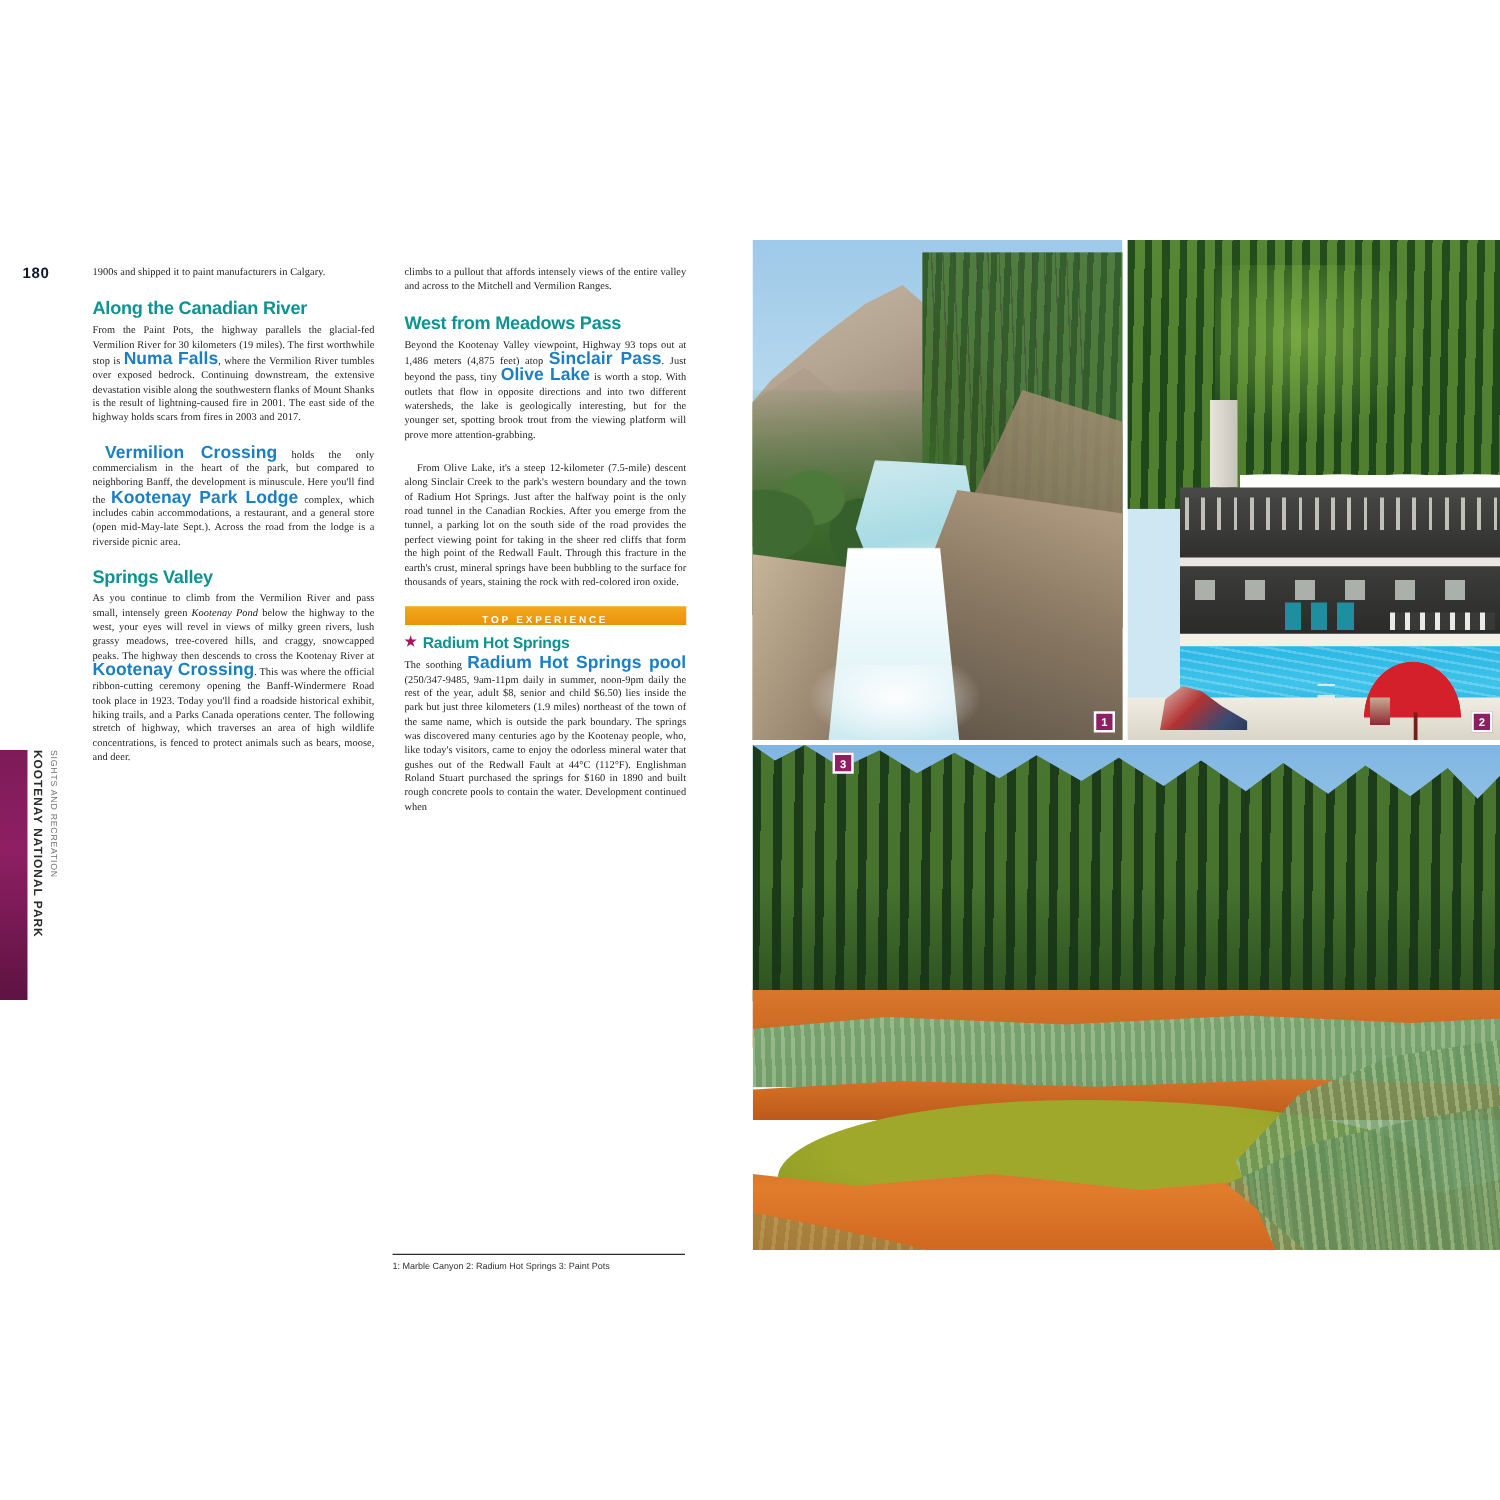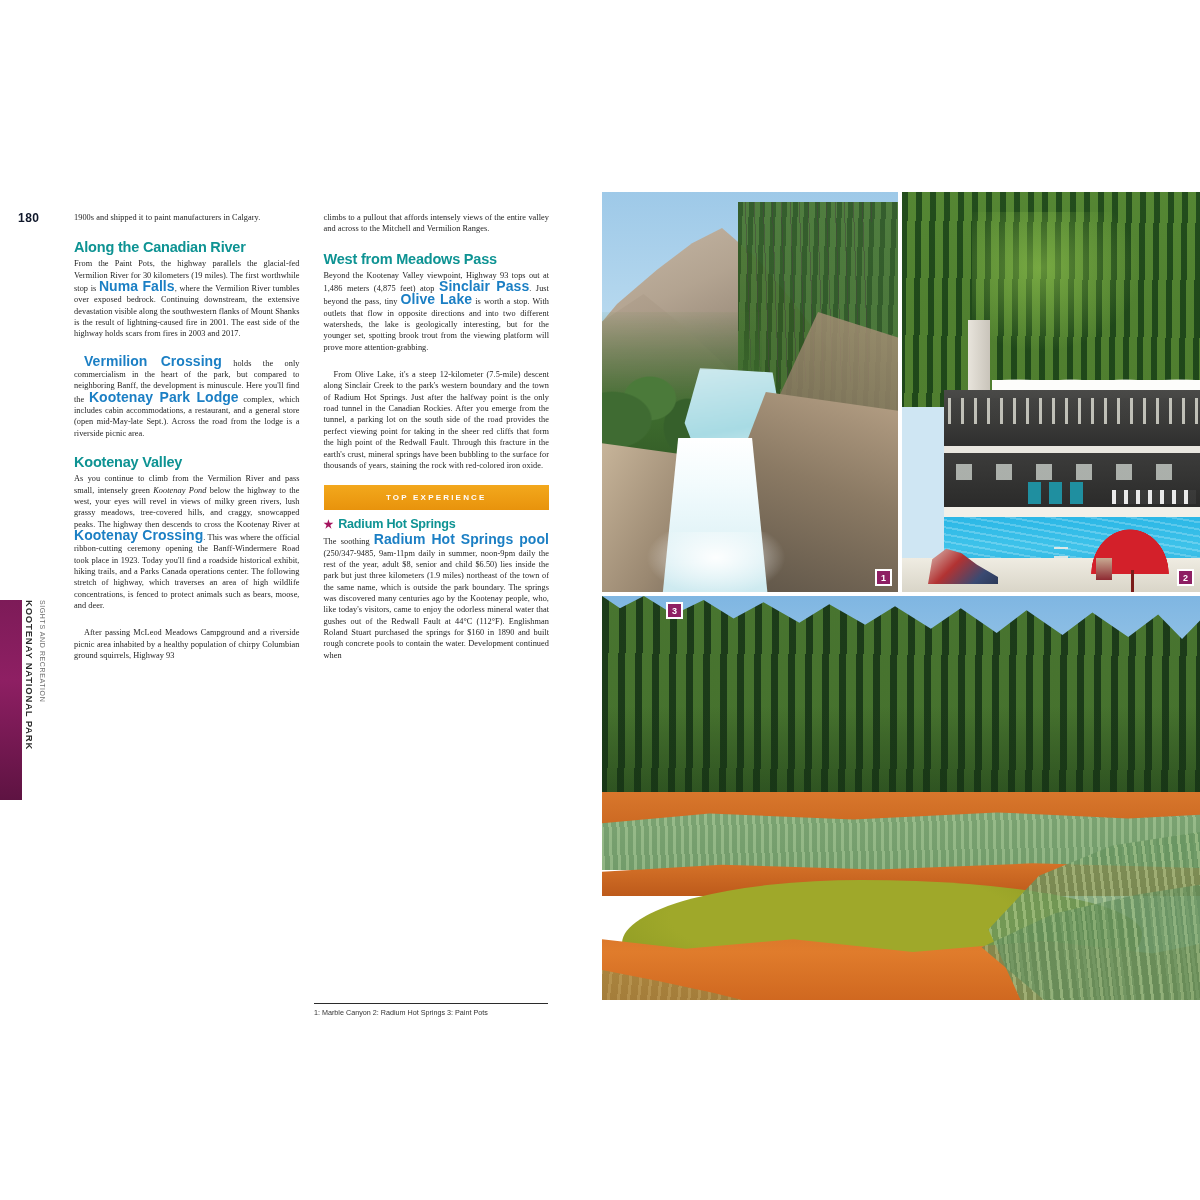--- a/index.html
+++ b/index.html
@@ -113,23 +113,23 @@
     font-family: "Liberation Sans", sans-serif;
     font-weight: bold;
     font-size: 14px;
   }
   i { font-style: italic; }
 
   
   .topexp {
     margin: 14px 0 4px 0;
     background: linear-gradient(180deg,#f3a81c 0%, #e8930c 100%);
-    height: 25px;
+    height: 15px;
     display: flex;
-    align-items: center;
+    align-items: flex-end;
     justify-content: center;
   }
   .topexp span {
     font-family: "Liberation Sans", sans-serif;
     font-weight: bold;
     font-size: 8px;
     letter-spacing: 2.2px;
     color: #ffffff;
   }
 
@@ -414,25 +414,24 @@
     <div class="col">
       <p class="body">1900s and shipped it to paint manufacturers in Calgary.</p>
 
       <h2 class="sec first">Along the Canadian River</h2>
 
       <p class="body"><span>From the Paint Pots, the highway parallels the glacial-fed Vermilion River for 30 kilometers (19 miles). The first worthwhile stop is </span><b class="hl">Numa Falls</b><span>, where the Vermilion River tumbles over exposed bedrock. Continuing downstream, the extensive devastation visible along the southwestern flanks of Mount Shanks is the result of lightning-caused fire in 2001. The east side of the highway holds scars from fires in 2003 and 2017.</span></p>
 
       <p class="body indent"><b class="hl">Vermilion Crossing</b><span> holds the only commercialism in the heart of the park, but compared to neighboring Banff, the development is minuscule. Here you'll find the </span><b class="hl">Kootenay Park Lodge</b><span> complex, which includes cabin accommodations, a restaurant, and a general store (open mid-May-late Sept.). Across the road from the lodge is a riverside picnic area.</span></p>
 
 
-      <h2 class="sec">Kootenay Valley</h2>
+      <h2 class="sec">Springs Valley</h2>
 
       <p class="body"><span>As you continue to climb from the Vermilion River and pass small, intensely green </span><i>Kootenay Pond</i><span> below the highway to the west, your eyes will revel in views of milky green rivers, lush grassy meadows, tree-covered hills, and craggy, snowcapped peaks. The highway then descends to cross the Kootenay River at </span><b class="hl">Kootenay Crossing</b><span>. This was where the official ribbon-cutting ceremony opening the Banff-Windermere Road took place in 1923. Today you'll find a roadside historical exhibit, hiking trails, and a Parks Canada operations center. The following stretch of highway, which traverses an area of high wildlife concentrations, is fenced to protect animals such as bears, moose, and deer.</span></p>
 
-      <p class="body indent">After passing McLeod Meadows Campground and a riverside picnic area inhabited by a healthy population of chirpy Columbian ground squirrels, Highway 93</p>
     </div>
 
     <div class="col">
       <p class="body">climbs to a pullout that affords intensely views of the entire valley and across to the Mitchell and Vermilion Ranges.</p>
 
       <h2 class="sec first">West from Meadows Pass</h2>
 
       <p class="body"><span>Beyond the Kootenay Valley viewpoint, Highway 93 tops out at 1,486 meters (4,875 feet) atop </span><b class="hl">Sinclair Pass</b><span>. Just beyond the pass, tiny </span><b class="hl">Olive Lake</b><span> is worth a stop. With outlets that flow in opposite directions and into two different watersheds, the lake is geologically interesting, but for the younger set, spotting brook trout from the viewing platform will prove more attention-grabbing.</span></p>
 
       <p class="body indent">From Olive Lake, it's a steep 12-kilometer (7.5-mile) descent along Sinclair Creek to the park's western boundary and the town of Radium Hot Springs. Just after the halfway point is the only road tunnel in the Canadian Rockies. After you emerge from the tunnel, a parking lot on the south side of the road provides the perfect viewing point for taking in the sheer red cliffs that form the high point of the Redwall Fault. Through this fracture in the earth's crust, mineral springs have been bubbling to the surface for thousands of years, staining the rock with red-colored iron oxide.</p>

